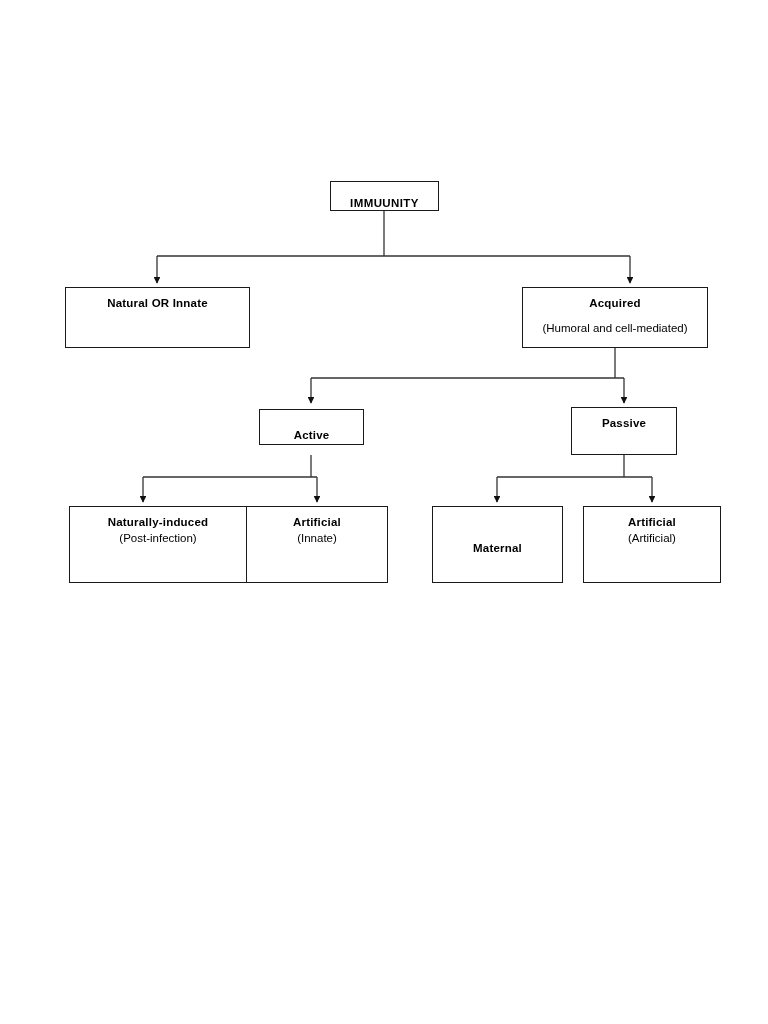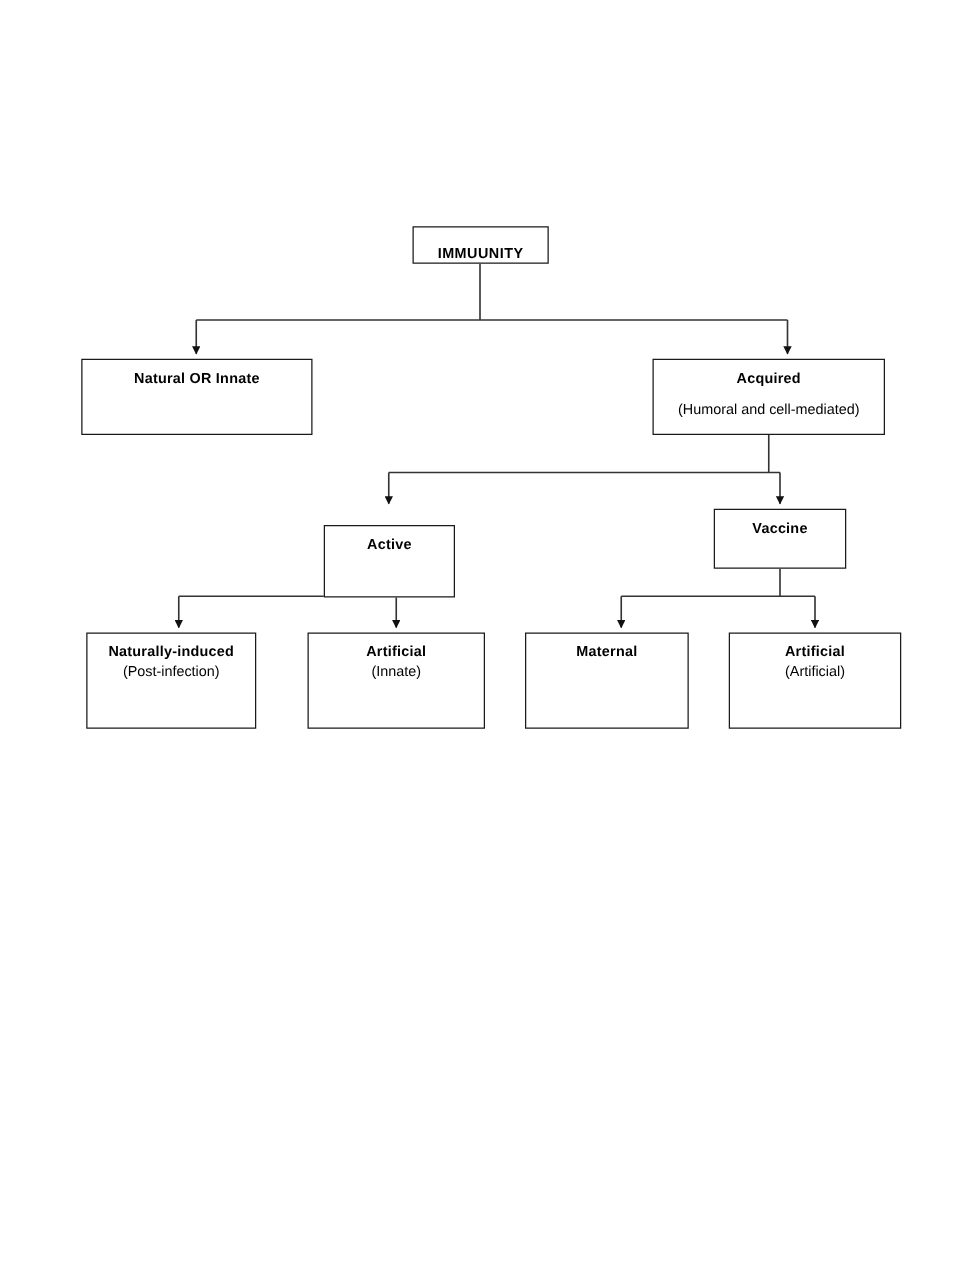--- a/index.html
+++ b/index.html
@@ -72,48 +72,50 @@
   #node-acquired {
     left: 522px;
     top: 287px;
     width: 186px;
     height: 61px;
   }
   #node-acquired .subtitle { margin-top: 9px; }
   
   #node-active {
     left: 259px;
-    top: 420px;
+    top: 409px;
     width: 105px;
-    height: 58px;
+    height: 36px;
+    justify-content: flex-end;
   }
   #node-passive {
     left: 571px;
     top: 407px;
     width: 106px;
     height: 48px;
   }
   
   #node-nat-induced {
     left: 69px;
     top: 506px;
-    width: 136px;
+    width: 178px;
     height: 77px;
   }
   #node-artificial-active {
     left: 246px;
     top: 506px;
     width: 142px;
     height: 77px;
   }
   #node-maternal {
-    left: 420px;
+    left: 432px;
     top: 506px;
     width: 131px;
     height: 77px;
+    justify-content: center;
   }
   #node-maternal .subtitle { margin-top: 9px; line-height: 1.45; }
   #node-artificial-passive {
     left: 583px;
     top: 506px;
     width: 138px;
     height: 77px;
   }
 </style>
 </head>
@@ -171,21 +173,21 @@
 
   <div class="node" id="node-innate">
     <span class="title">Natural OR Innate</span>
   </div>
 
   <div class="node" id="node-active">
     <span class="title">Active</span>
   </div>
 
   <div class="node" id="node-passive">
-    <span class="title">Vaccine</span>
+    <span class="title">Passive</span>
   </div>
 
   <div class="node" id="node-nat-induced">
     <span class="title">Naturally-induced</span>
     <span class="subtitle">(Post-infection)</span>
   </div>
 
   <div class="node" id="node-artificial-active">
     <span class="title">Artificial</span>
     <span class="subtitle">(Innate)</span>

